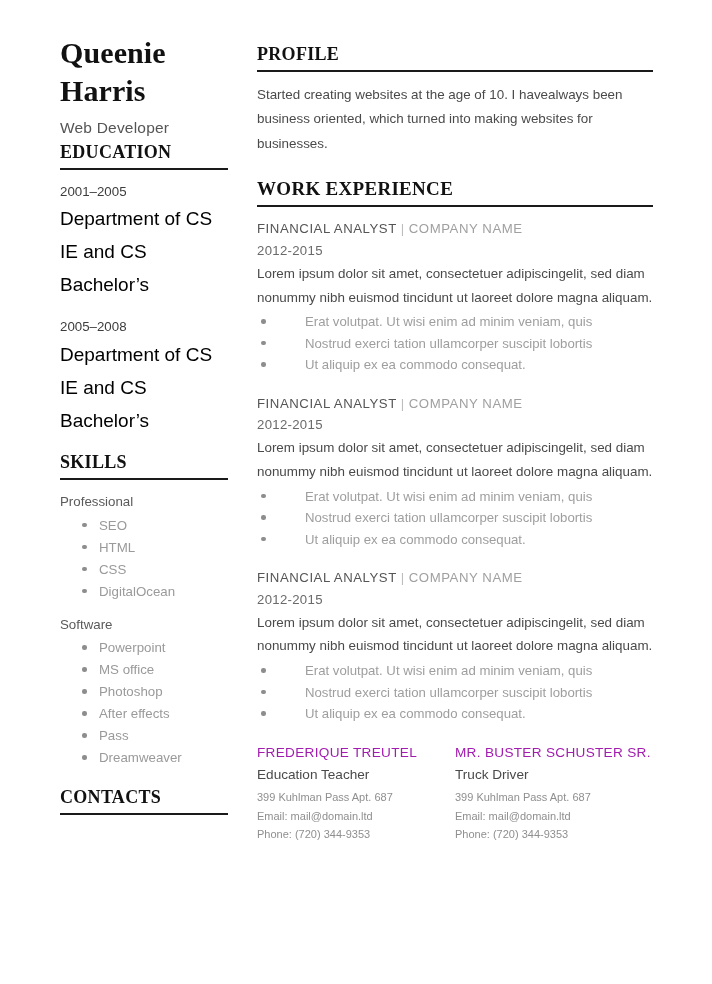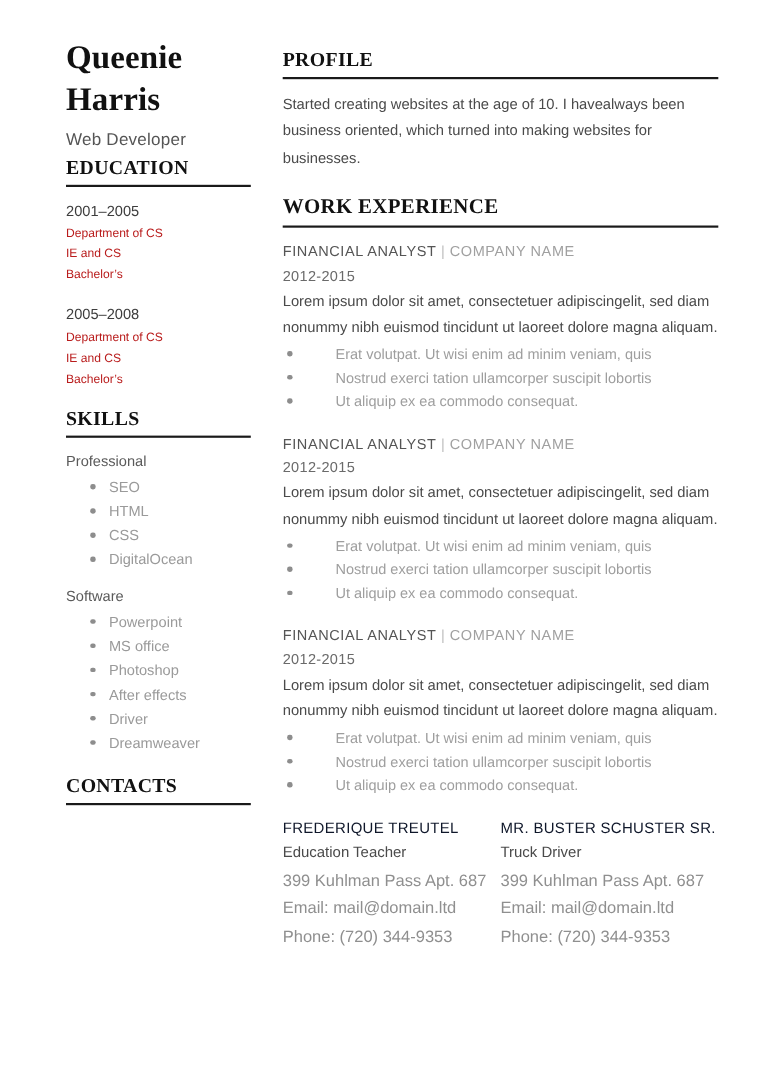--- a/index.html
+++ b/index.html
@@ -45,21 +45,21 @@
   .rule { border-bottom:2.2px solid #1a1a1a; width:100%; }
   .sec { }
   .sec-head-wrap { margin-bottom:11px; }
 
   
   .edu-block { margin-bottom:15px; }
   .edu-date {
     font-size:13.3px; color:#3d3d3d; line-height:1.72;
   }
   .edu-line {
-    font-size:11px; color:#b91c1c; line-height:1.72;
+    font-size:19px; color:#000000; line-height:1.72;
   }
 
   .skill-group-label {
     font-size:13.3px; color:#5a5a5a; margin-bottom:2px; line-height:1.6;
   }
   ul.side-list { list-style:none; margin:0 0 0 22px; padding:0; }
   ul.side-list li {
     font-size:13.3px; color:#9a9a9a; line-height:1.66;
     position:relative; padding-left:17px;
   }
@@ -104,27 +104,27 @@
   }
   ul.job-bullets li::before {
     content:""; position:absolute; left:4px; top:8px;
     width:4.5px; height:4.5px; border-radius:50%; background:#8d8d8d;
   }
 
   
   .refs { display:flex; }
   .ref-col { width:200px; }
   .ref-name {
-    font-size:13.6px; color:#0f172a; letter-spacing:0.3px; line-height:1.62;
+    font-size:13.6px; color:#a21caf; letter-spacing:0.3px; line-height:1.62;
   }
   .ref-role {
     font-size:13.6px; color:#4a4a4a; line-height:1.62; margin-bottom:2px;
   }
   .ref-line {
-    font-size:15px; color:#8f8f8f; line-height:1.72;
+    font-size:11px; color:#8f8f8f; line-height:1.72;
   }
 </style>
 </head>
 <body>
 
 <div class="page">
 
   <div class="col-left">
 
     <div>
@@ -167,21 +167,21 @@
             <li>CSS</li>
             <li>DigitalOcean</li>
           </ul>
           <div class="skill-gap"></div>
           <div class="skill-group-label">Software</div>
           <ul class="side-list">
             <li>Powerpoint</li>
             <li>MS office</li>
             <li>Photoshop</li>
             <li>After effects</li>
-            <li>Driver</li>
+            <li>Pass</li>
             <li>Dreamweaver</li>
           </ul>
         </div>
     </div>
 
     <div class="sec" style="margin-top:17px;">
       <div class="sec-head-wrap">
         <div class="sec-head">CONTACTS</div>
         <div class="rule"></div>
       </div>

